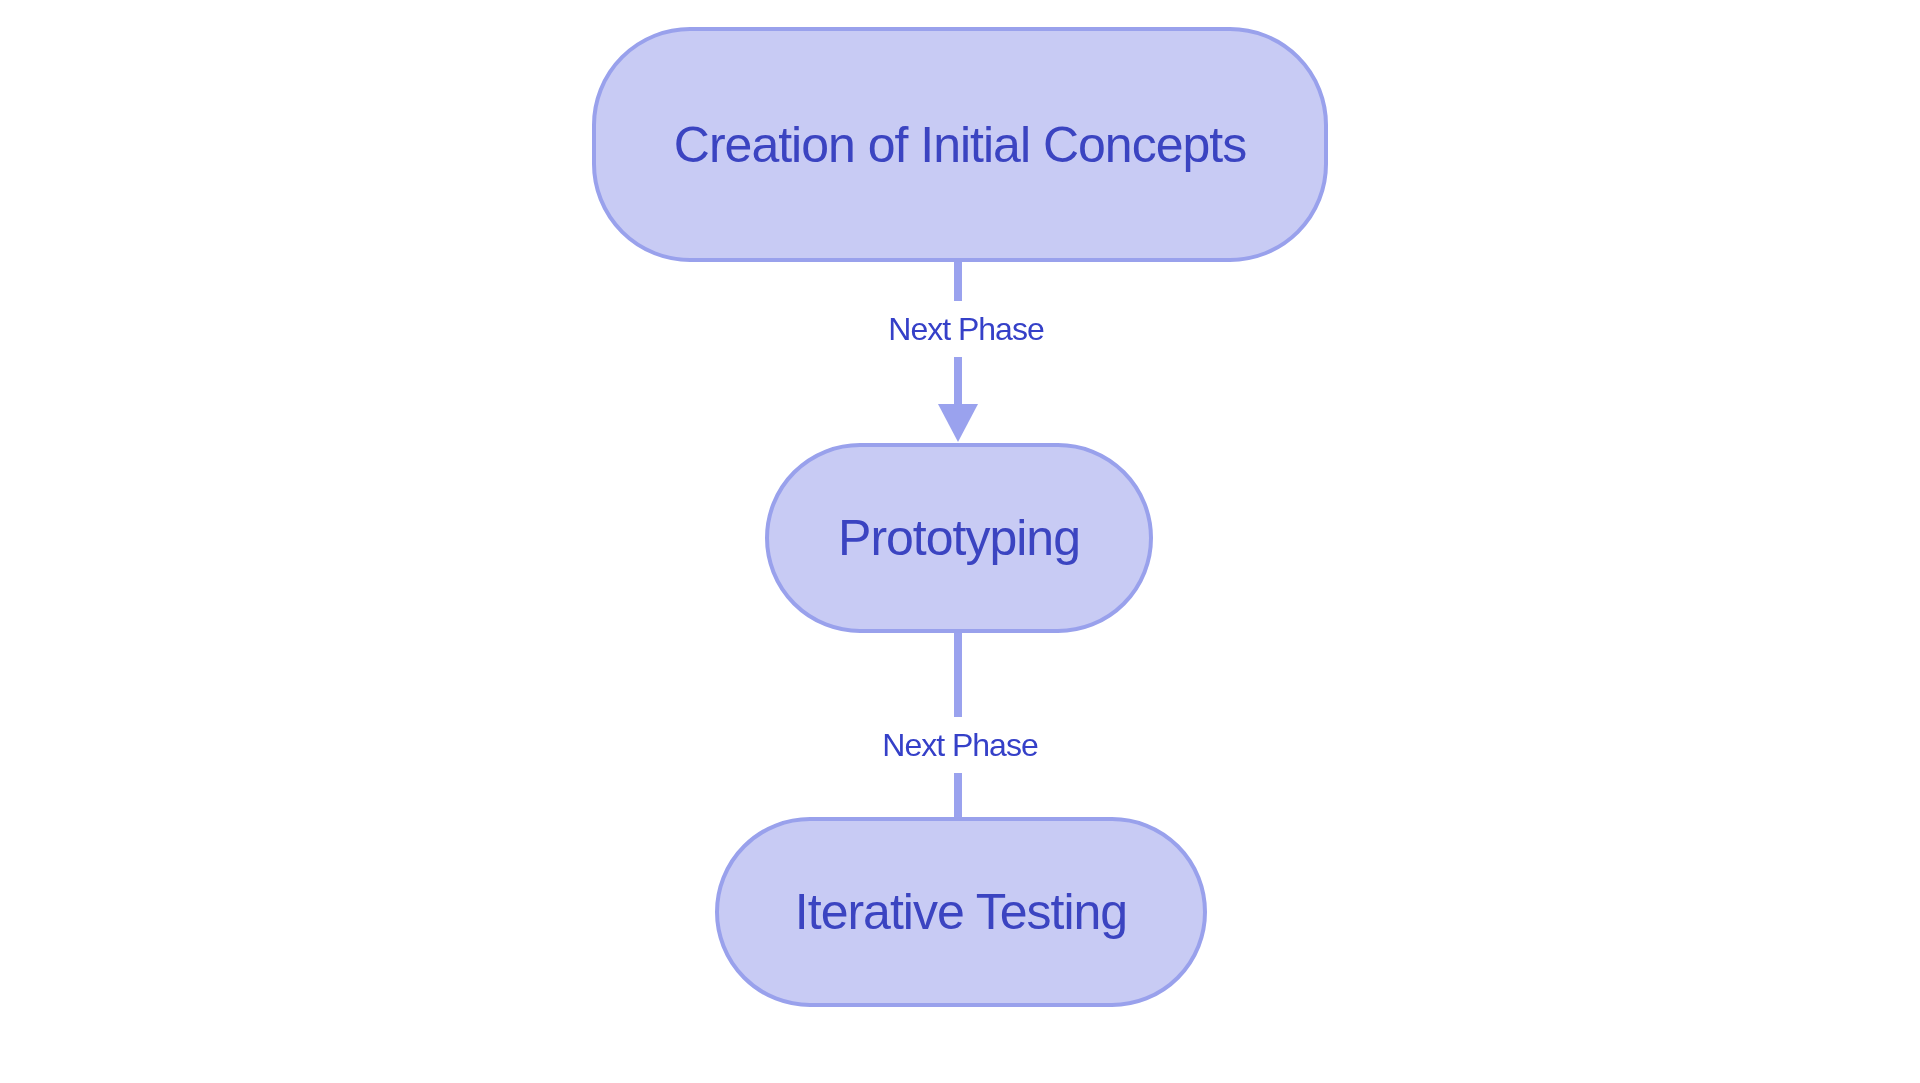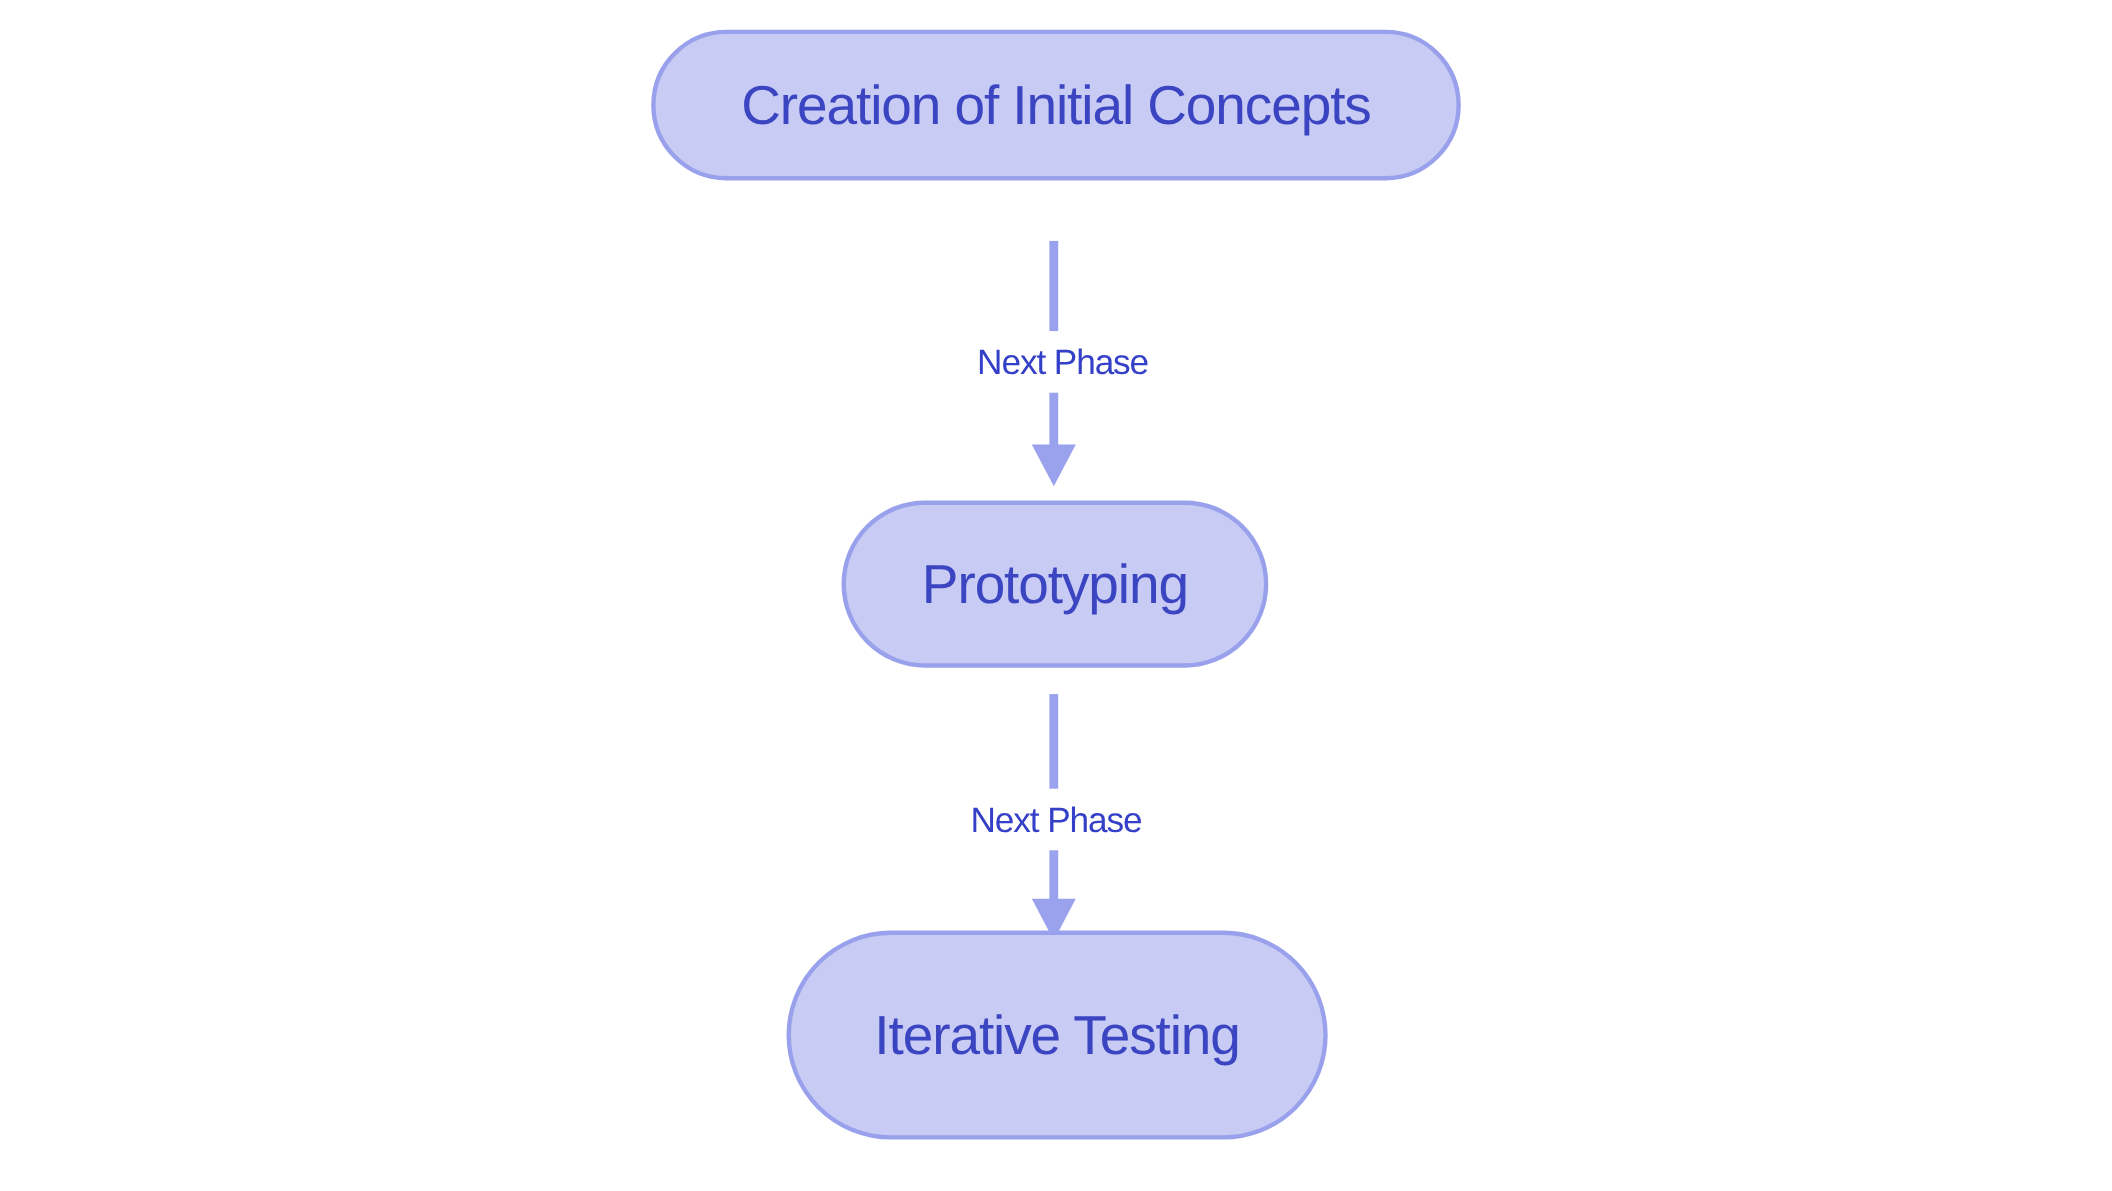--- a/index.html
+++ b/index.html
@@ -29,23 +29,23 @@
     border-radius: 98px;
     display: flex;
     align-items: center;
     justify-content: center;
     color: var(--node-text);
     font-size: 50px;
     letter-spacing: -1px;
     white-space: nowrap;
     z-index: 3;
   }
-  .node-1 { left: 592px; top: 27px;  width: 736px; height: 137px; }
-  .node-2 { left: 765px; top: 455px; width: 388px; height: 152px; }
-  .node-3 { left: 715px; top: 846px; width: 492px; height: 190px; }
+  .node-1 { left: 592px; top: 27px;  width: 736px; height: 235px; }
+  .node-2 { left: 765px; top: 443px; width: 388px; height: 190px; }
+  .node-3 { left: 715px; top: 817px; width: 492px; height: 190px; }
 
   .edge-line {
     position: absolute;
     left: 954px;
     width: 8px;
     background: var(--edge-line);
     z-index: 1;
   }
   .edge-line-1 { top: 219px; height: 187px; }
   .edge-line-2 { top: 631px; height: 188px; }

